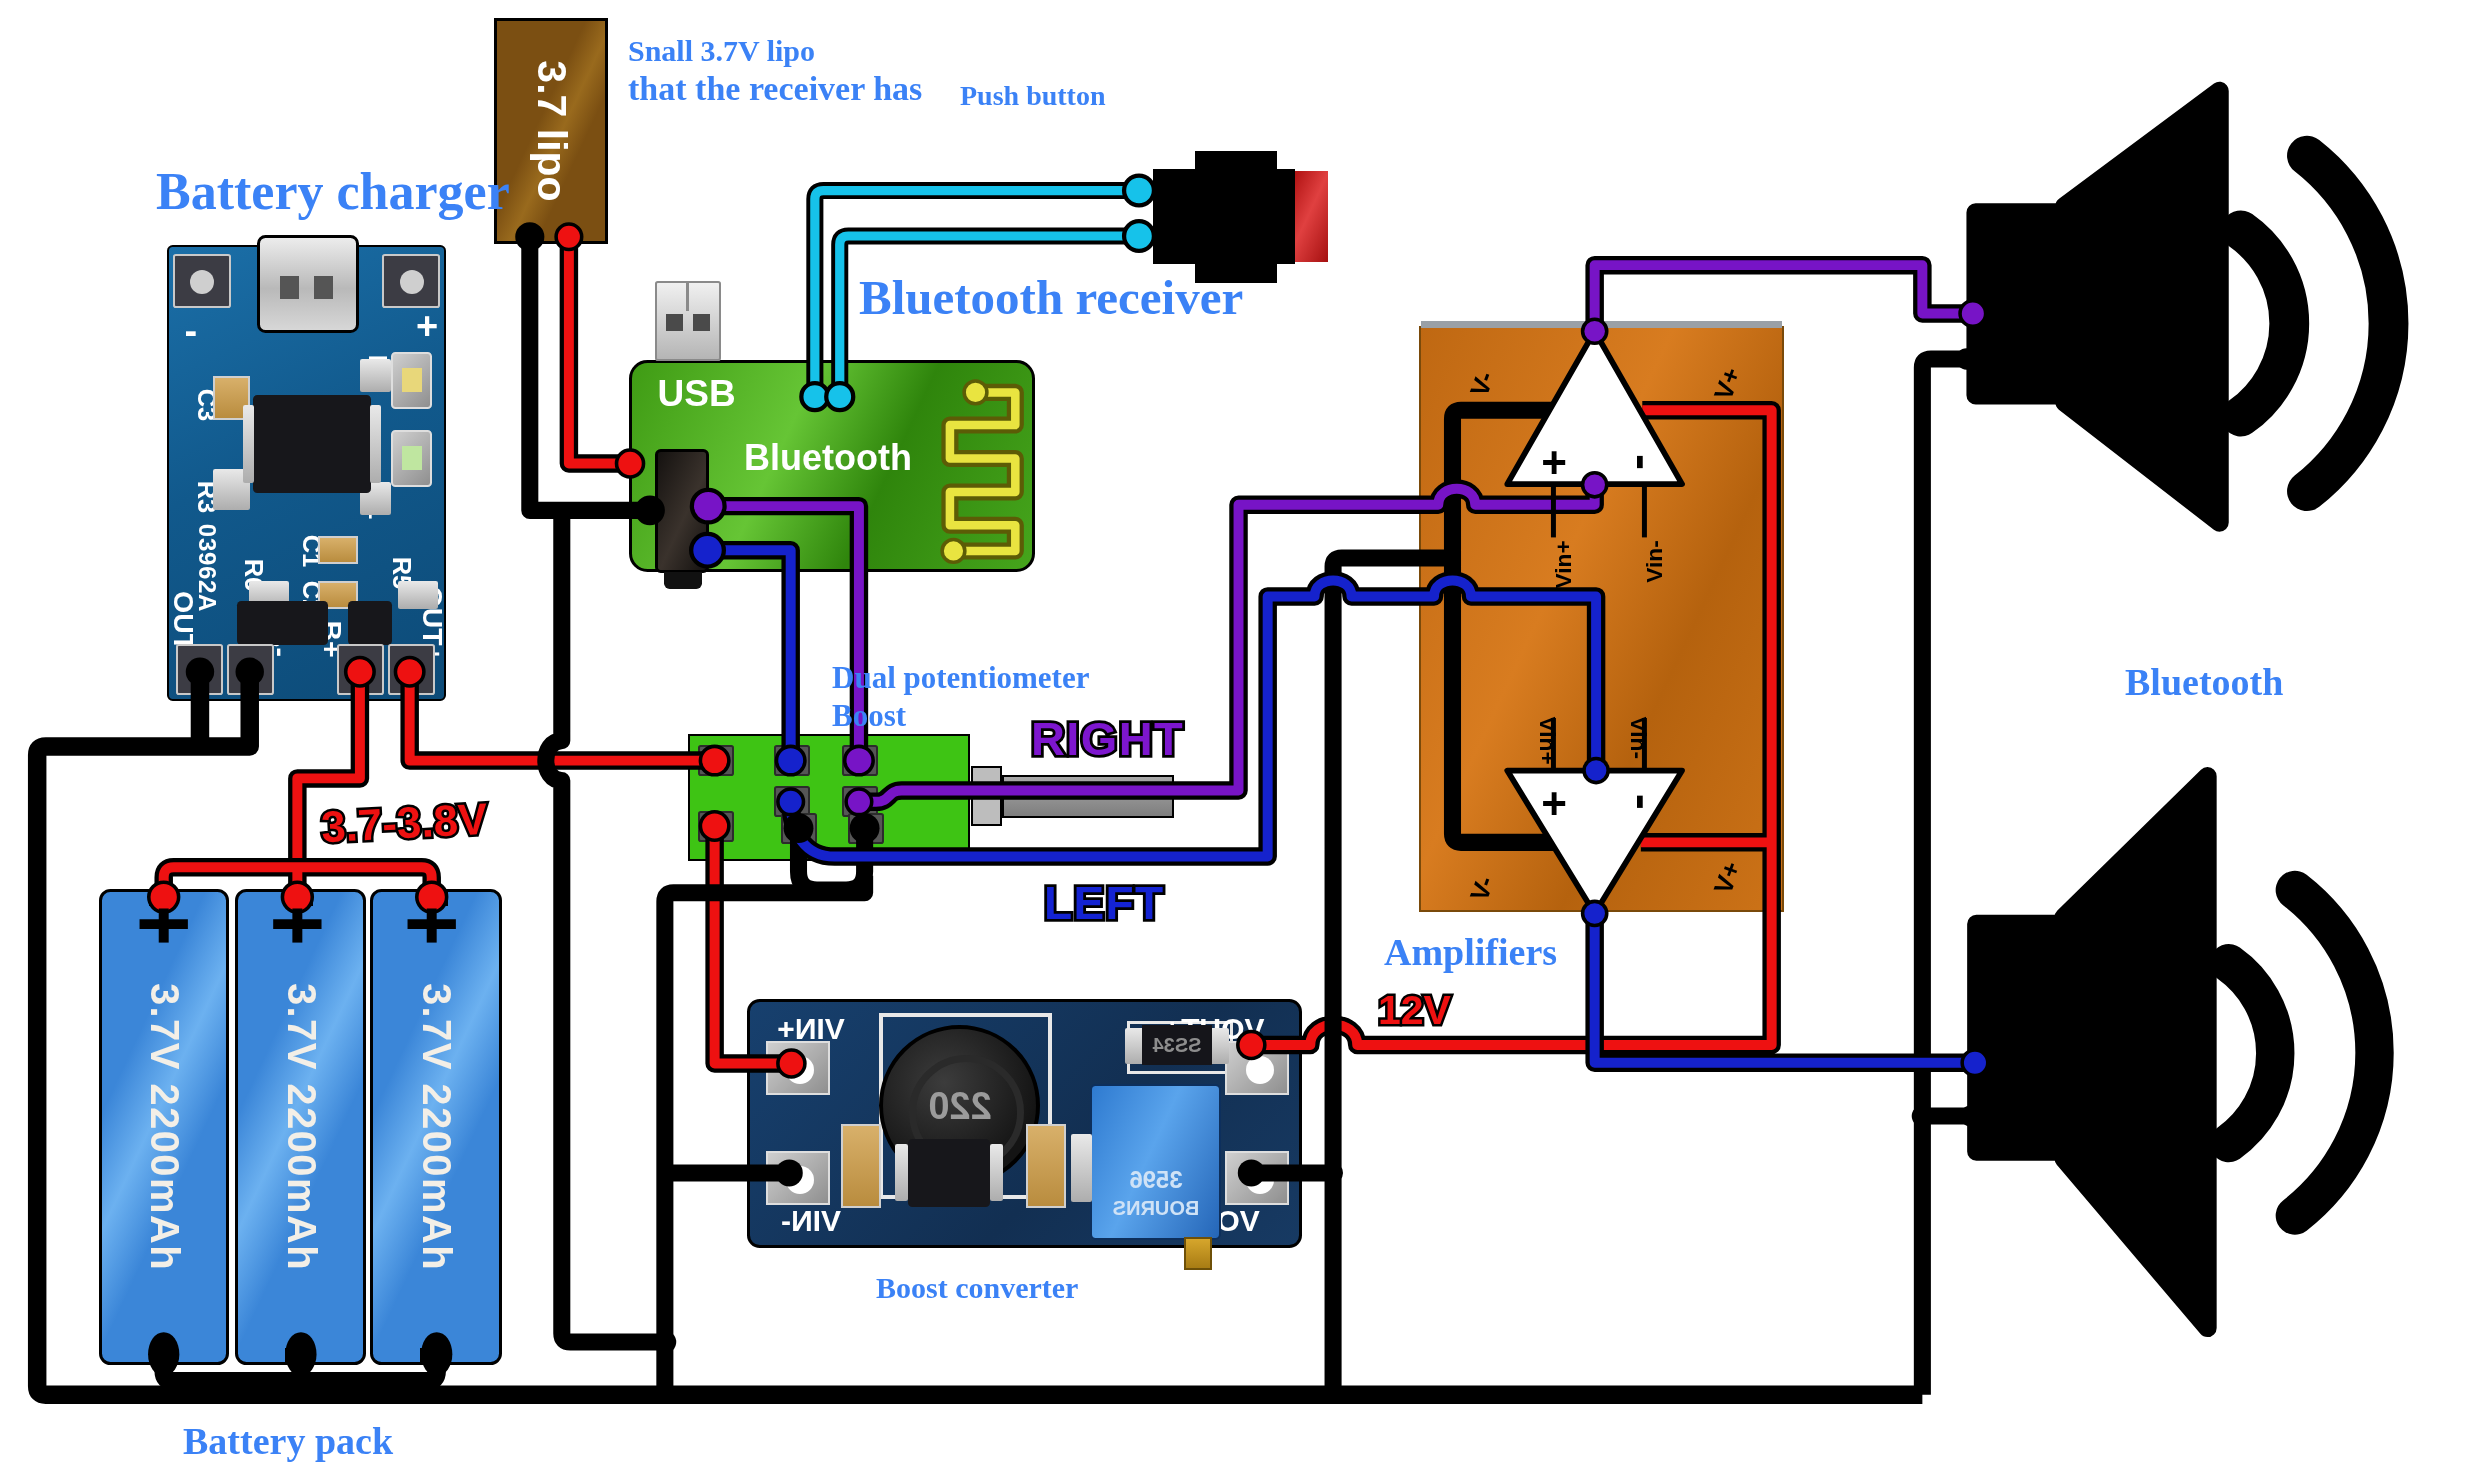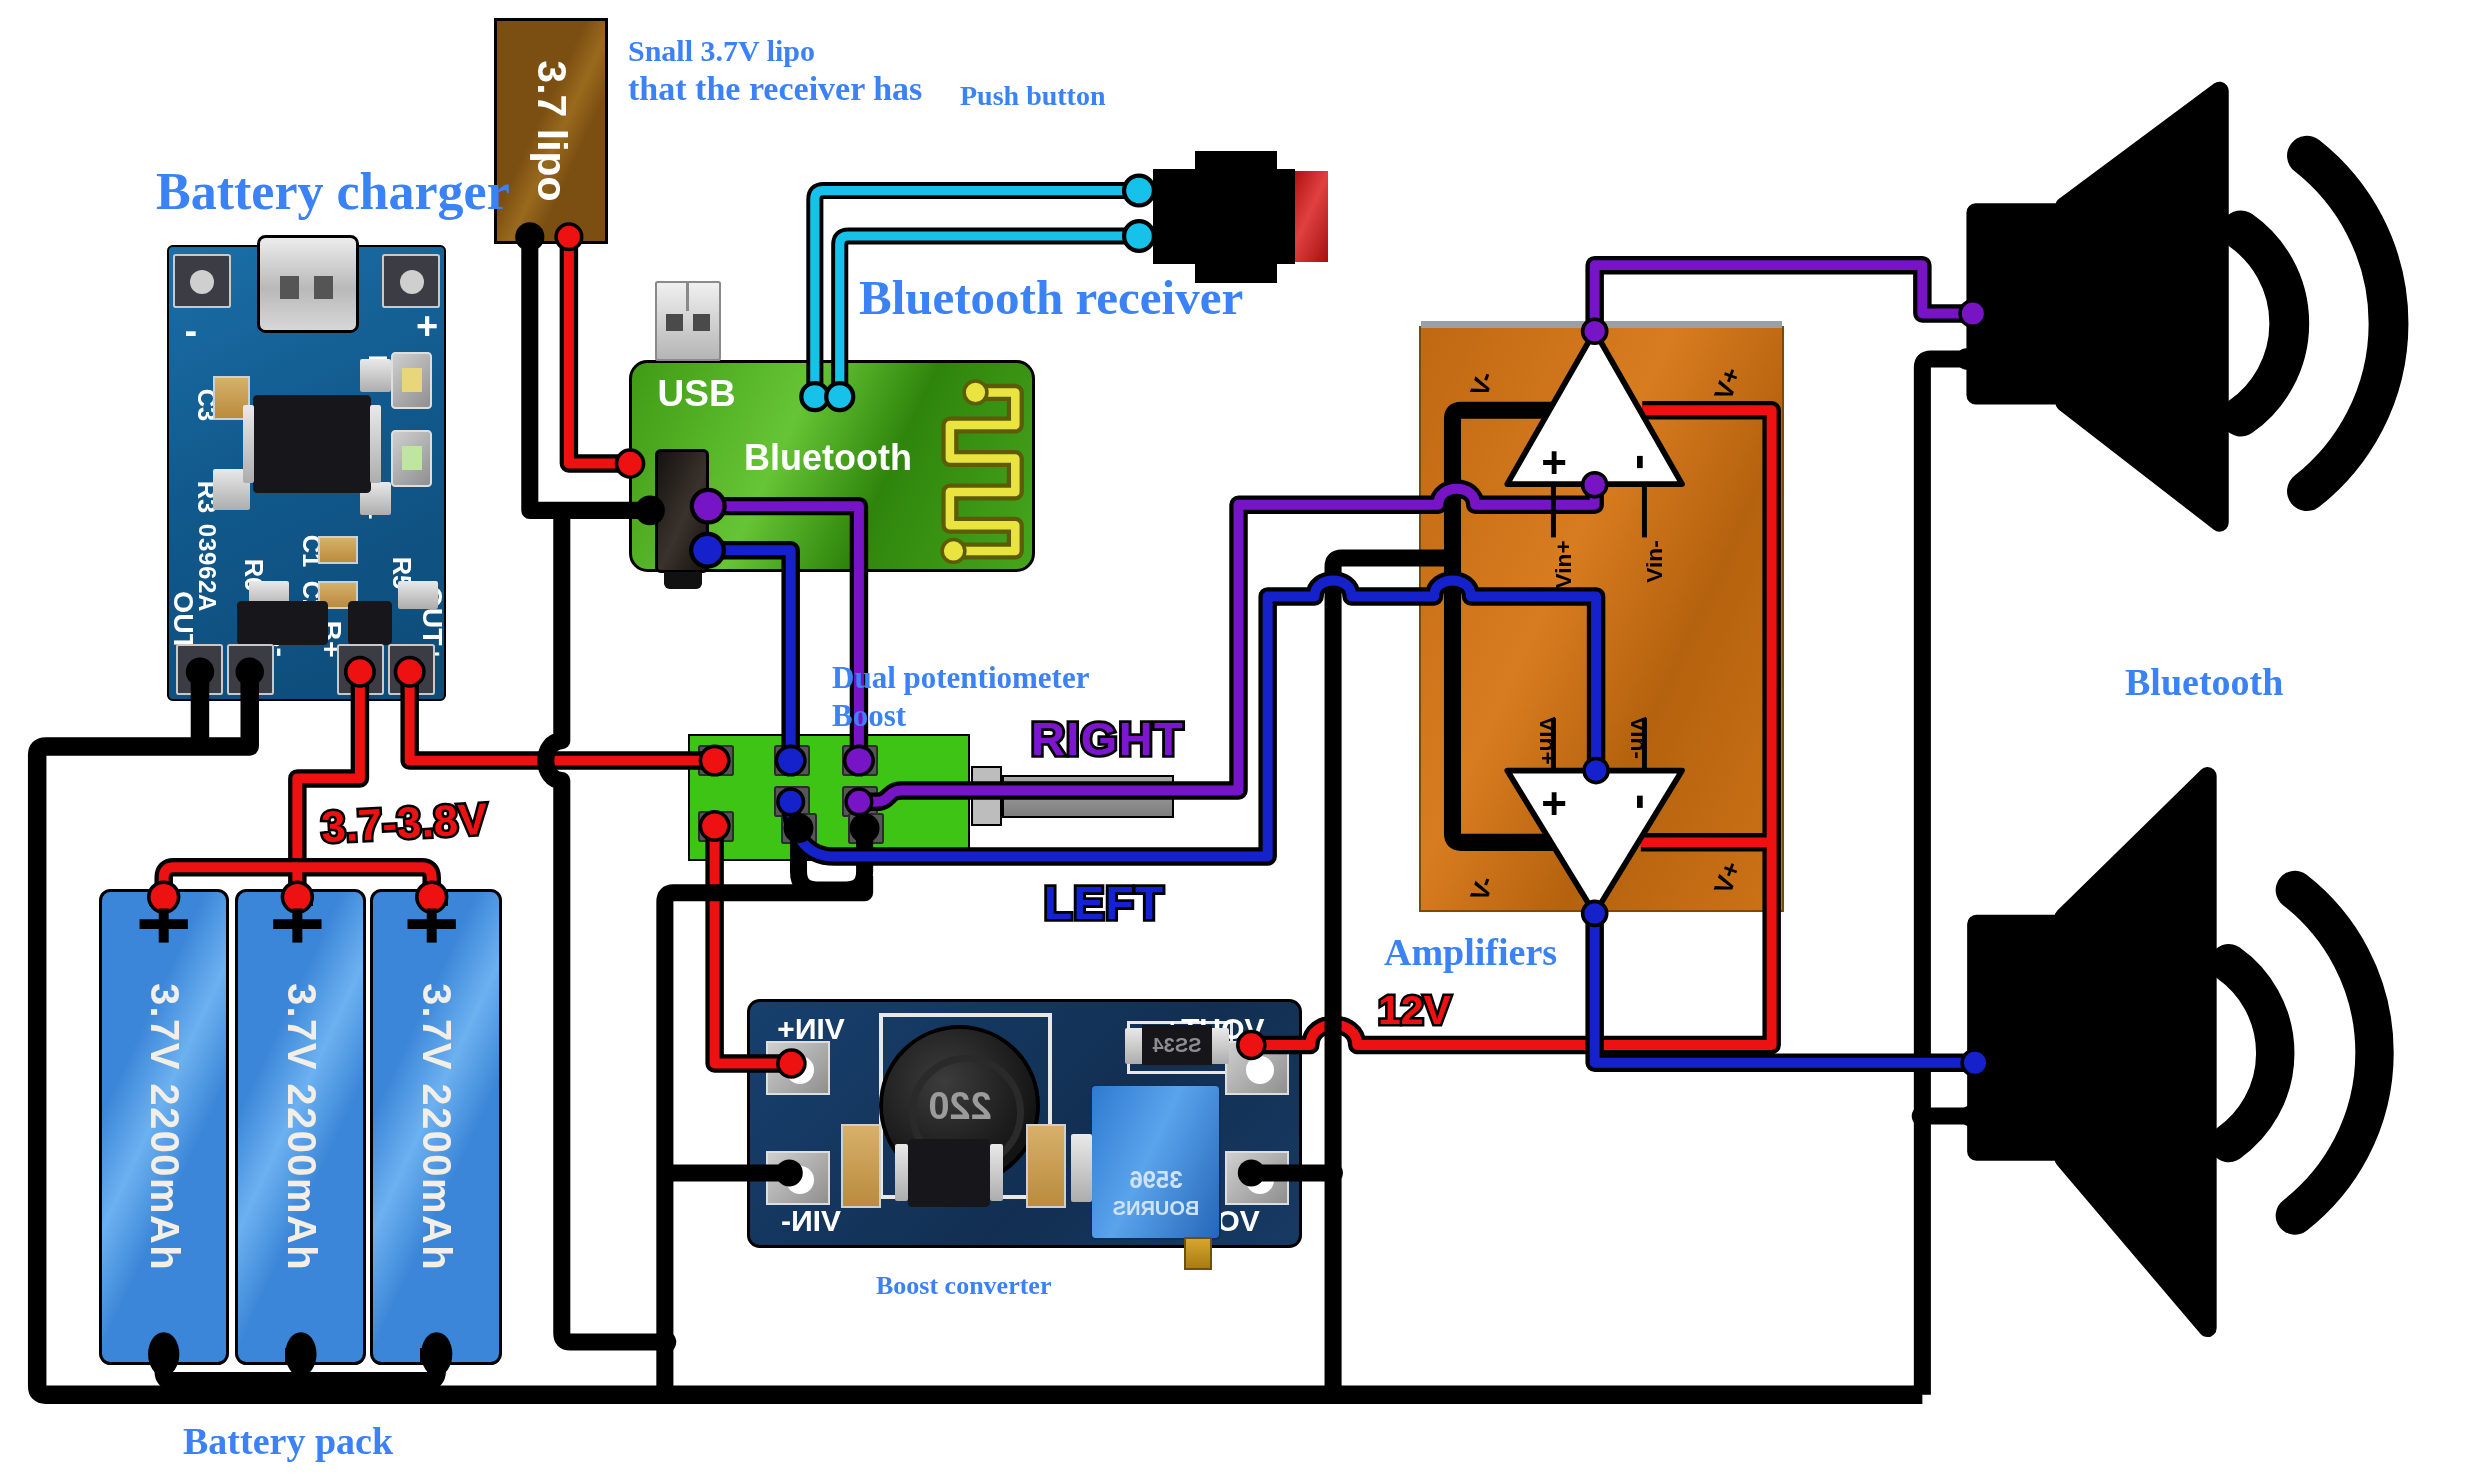--- a/index.html
+++ b/index.html
@@ -405,19 +405,19 @@
   <div class="lbl" style="left:628px;top:34px;font-size:30px;">Snall 3.7V lipo</div>
   <div class="lbl" style="left:628px;top:70px;font-size:34px;">that the receiver has</div>
   <div class="lbl" style="left:960px;top:80px;font-size:28px;">Push button</div>
   <div class="lbl" style="left:859px;top:269px;font-size:49px;">Bluetooth receiver</div>
   <div class="lbl" style="left:832px;top:660px;font-size:31px;">Dual potentiometer</div>
   <div class="lbl" style="left:832px;top:698px;font-size:31px;">Boost</div>
   <div class="stroke-purple abs" style="left:1031px;top:711px;font-size:47px;letter-spacing:1.4px;">RIGHT</div>
   <div class="stroke-blue abs" style="left:1044px;top:876px;font-size:46px;letter-spacing:1.4px;">LEFT</div>
   <div class="lbl" style="left:1384px;top:930px;font-size:38px;">Amplifiers</div>
   <div class="lbl" style="left:2125px;top:660px;font-size:38px;">Bluetooth</div>
-  <div class="lbl" style="left:876px;top:1271px;font-size:26px;text-align:center;">Boost converter</div>
+  <div class="lbl" style="left:876px;top:1271px;font-size:30px;text-align:center;">Boost converter</div>
   <div class="lbl" style="left:183px;top:1419px;font-size:38px;">Battery pack</div>
   <div class="stroke-red abs" style="left:321px;top:798px;font-size:44px;transform:rotate(-3deg);">3.7-3.8V</div>
   <div class="stroke-red abs" style="left:1378px;top:987px;font-size:41px;">12V</div>
 
 </div>
 
 
 </body></html>

